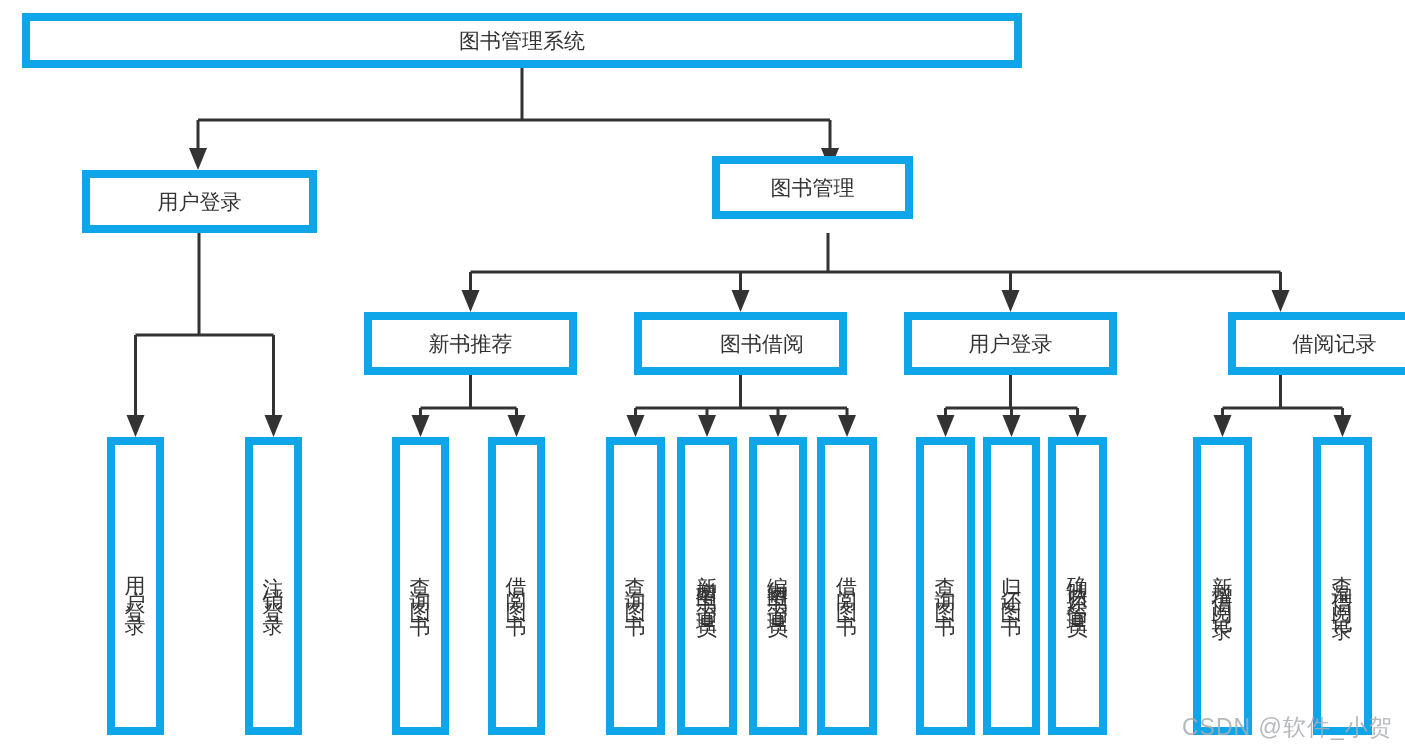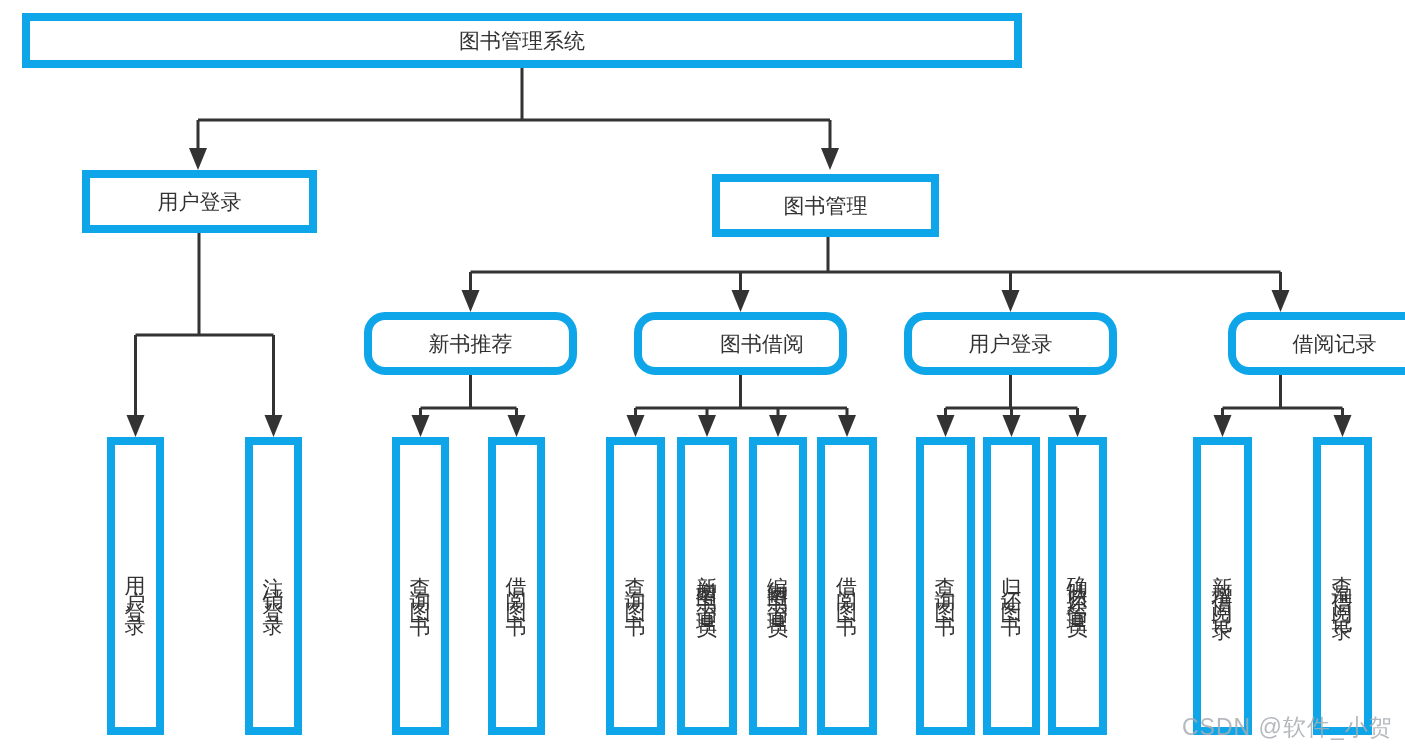--- a/index.html
+++ b/index.html
@@ -23,22 +23,22 @@
     background: #ffffff;
     display: flex;
     align-items: center;
     justify-content: center;
     font-size: 21px;
     color: #333333;
     white-space: nowrap;
   }
   .root  { left: 22px;  top: 13px;  width: 1000px; height: 55px; }
   .l2a   { left: 82px;  top: 170px; width: 235px;  height: 63px; }
-  .l2b   { left: 712px; top: 174px; width: 227px;  height: 63px; }
-  .l3    { top: 312px; height: 63px; width: 213px; border-radius: 21px; }
+  .l2b   { left: 712px; top: 156px; width: 201px;  height: 63px; }
+  .l3    { top: 312px; height: 63px; width: 213px; }
   .l3a   { left: 364px; }
   .l3b   { left: 634px; padding-left: 43px; }
   .l3c   { left: 904px; }
   .l3d   { left: 1204px; margin-left: 24px; }
   .leaf {
     top: 437px;
     height: 298px;
     writing-mode: vertical-rl;
     letter-spacing: 13px;
     white-space: normal;

